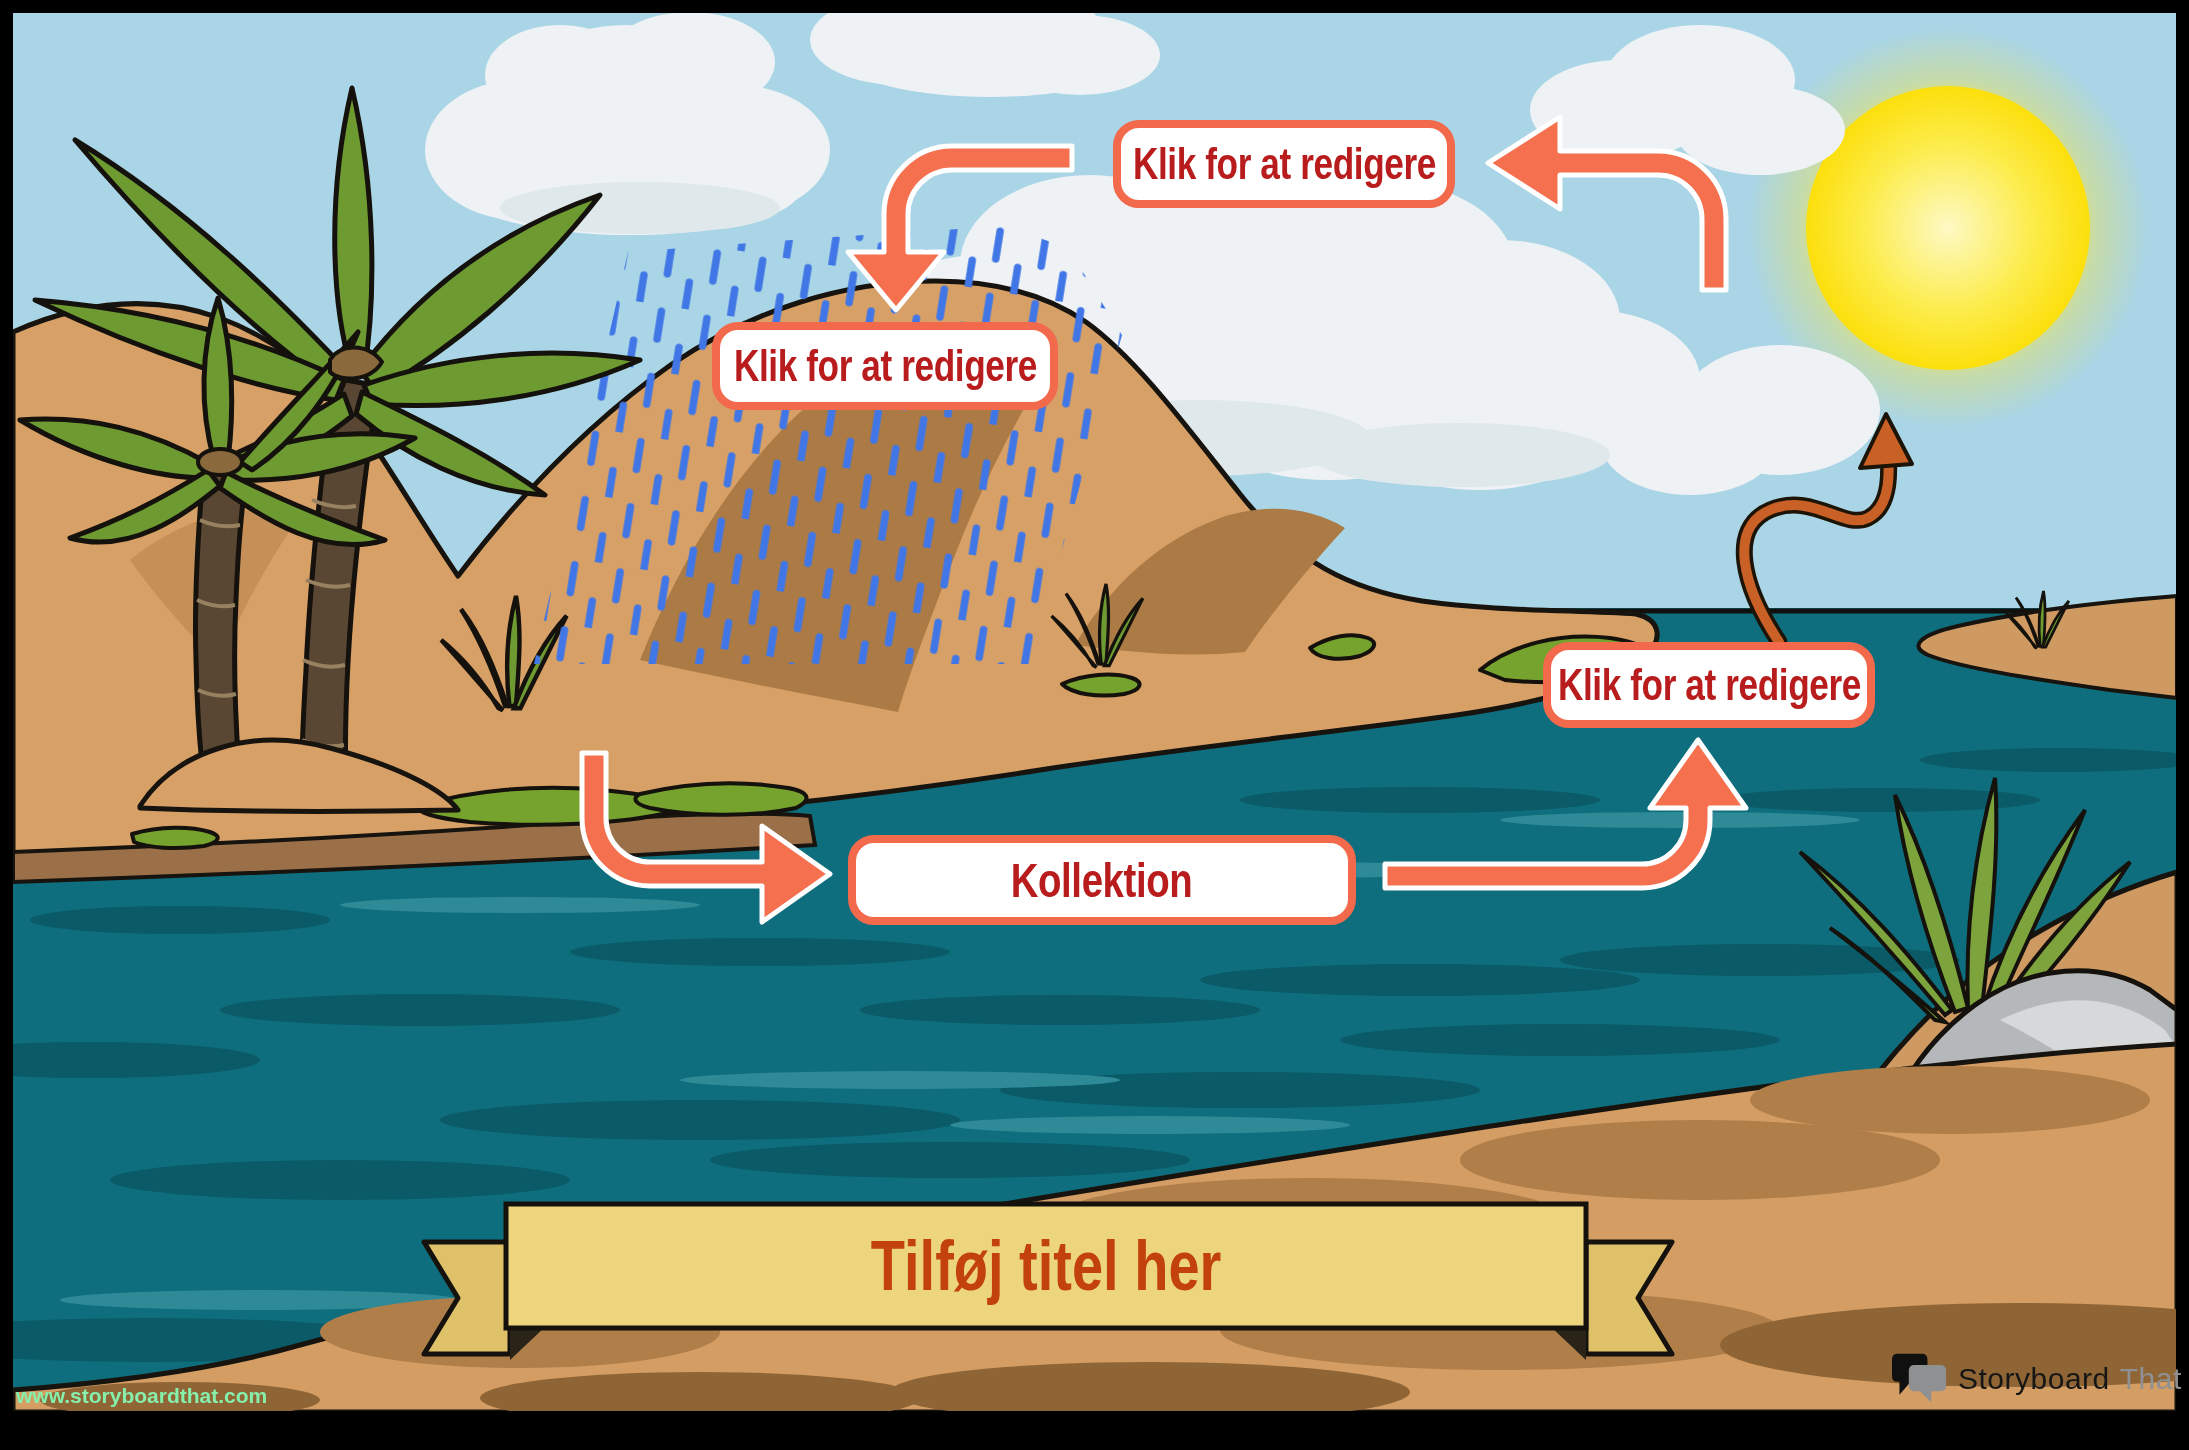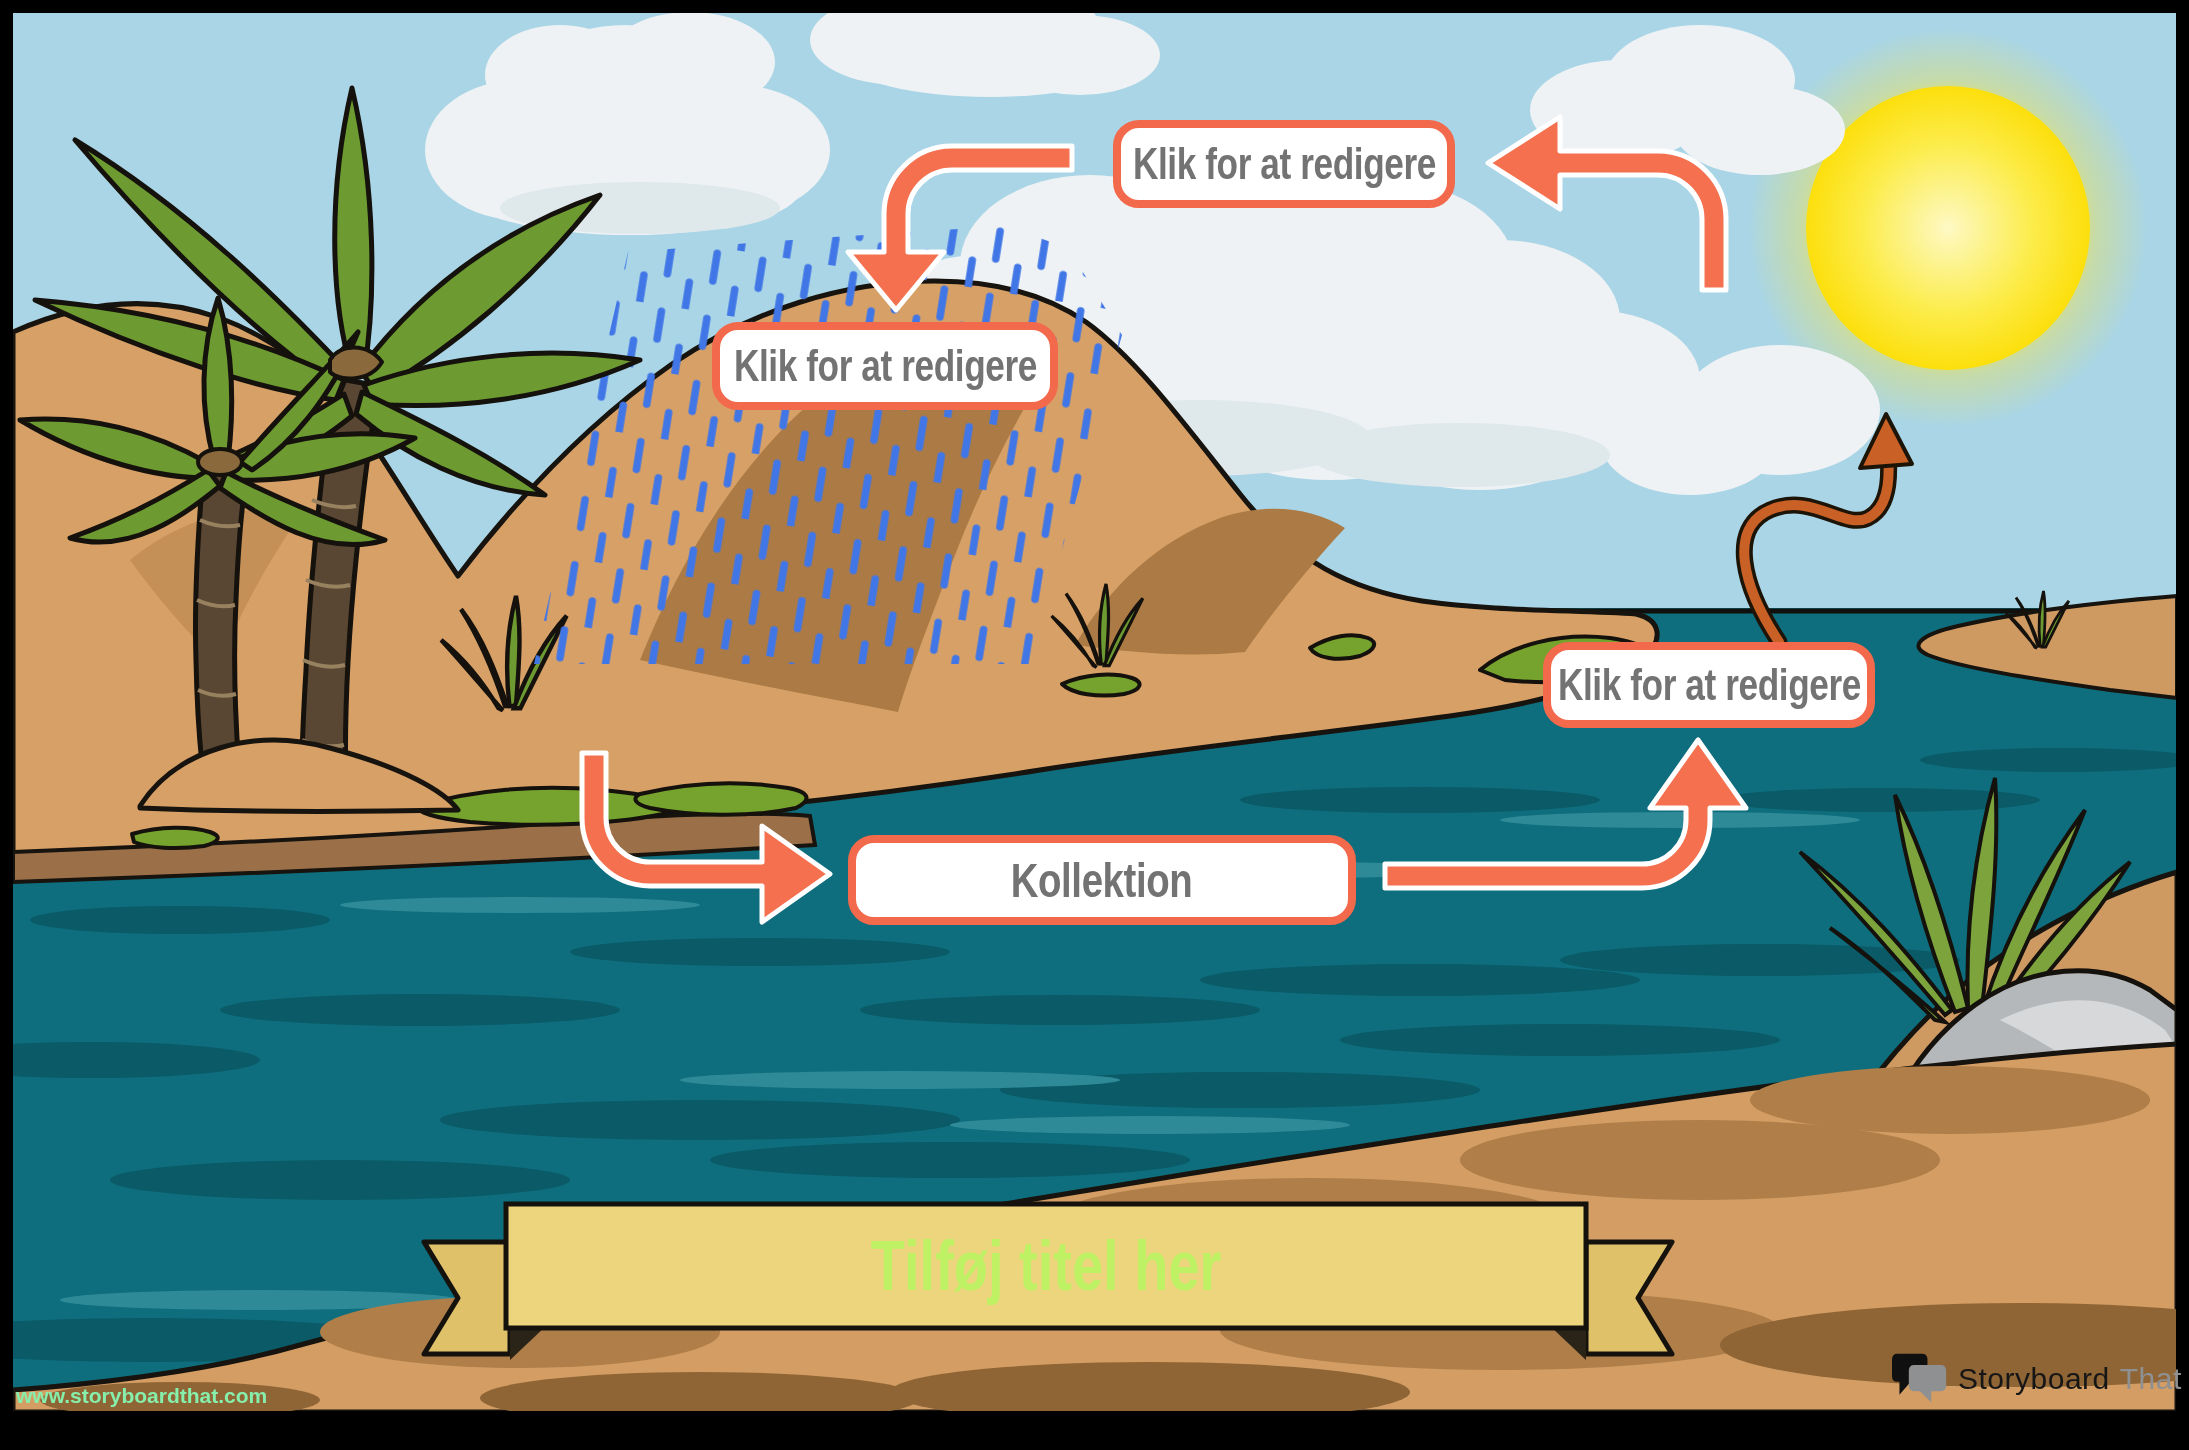--- a/index.html
+++ b/index.html
@@ -2,29 +2,29 @@
 <html><head>
 <meta charset="utf-8">
 <style>
   html,body{margin:0;padding:0;background:#000;}
   .poster{position:relative;width:2189px;height:1450px;background:#000;overflow:hidden;
           font-family:"Liberation Sans",sans-serif;}
   .scene-svg{position:absolute;left:0;top:0;width:2189px;height:1450px;display:block;}
   .condensed{display:inline-block;transform:scaleX(0.8);transform-origin:center;white-space:nowrap;}
   .edit-btn{position:absolute;box-sizing:border-box;background:#ffffff;border:8px solid #f2694c;
             border-radius:26px;display:flex;align-items:center;justify-content:center;
-            color:#737373;font-weight:700;cursor:pointer;}
+            color:#b91c1c;font-weight:700;cursor:pointer;}
   .edit-btn .lbl{font-size:44px;letter-spacing:-0.5px;}
   #btn-condensation{left:1113px;top:120px;width:342px;height:88px;}
   #btn-precipitation{left:712px;top:322px;width:346px;height:88px;}
   #btn-evaporation{left:1543px;top:642px;width:332px;height:86px;}
   #btn-collection{left:848px;top:835px;width:508px;height:90px;}
   #btn-collection .lbl{font-size:48px;}
   .banner-title{position:absolute;left:506px;top:1204px;width:1080px;height:124px;
-                display:flex;align-items:center;justify-content:center;color:#bef264;
+                display:flex;align-items:center;justify-content:center;color:#c2410c;
                 font-weight:700;font-size:70px;}
   .site-url{position:absolute;left:16px;top:1384px;font-size:21px;font-weight:700;color:#86efac;}
   .brand{position:absolute;left:1892px;top:1350px;display:flex;align-items:center;gap:10px;height:58px;}
   .brand .word{font-size:30px;letter-spacing:0.5px;}
   .brand .w1{color:#161616;}
   .brand .w2{color:#8e9092;}
 </style>
 </head>
 <body>
 

